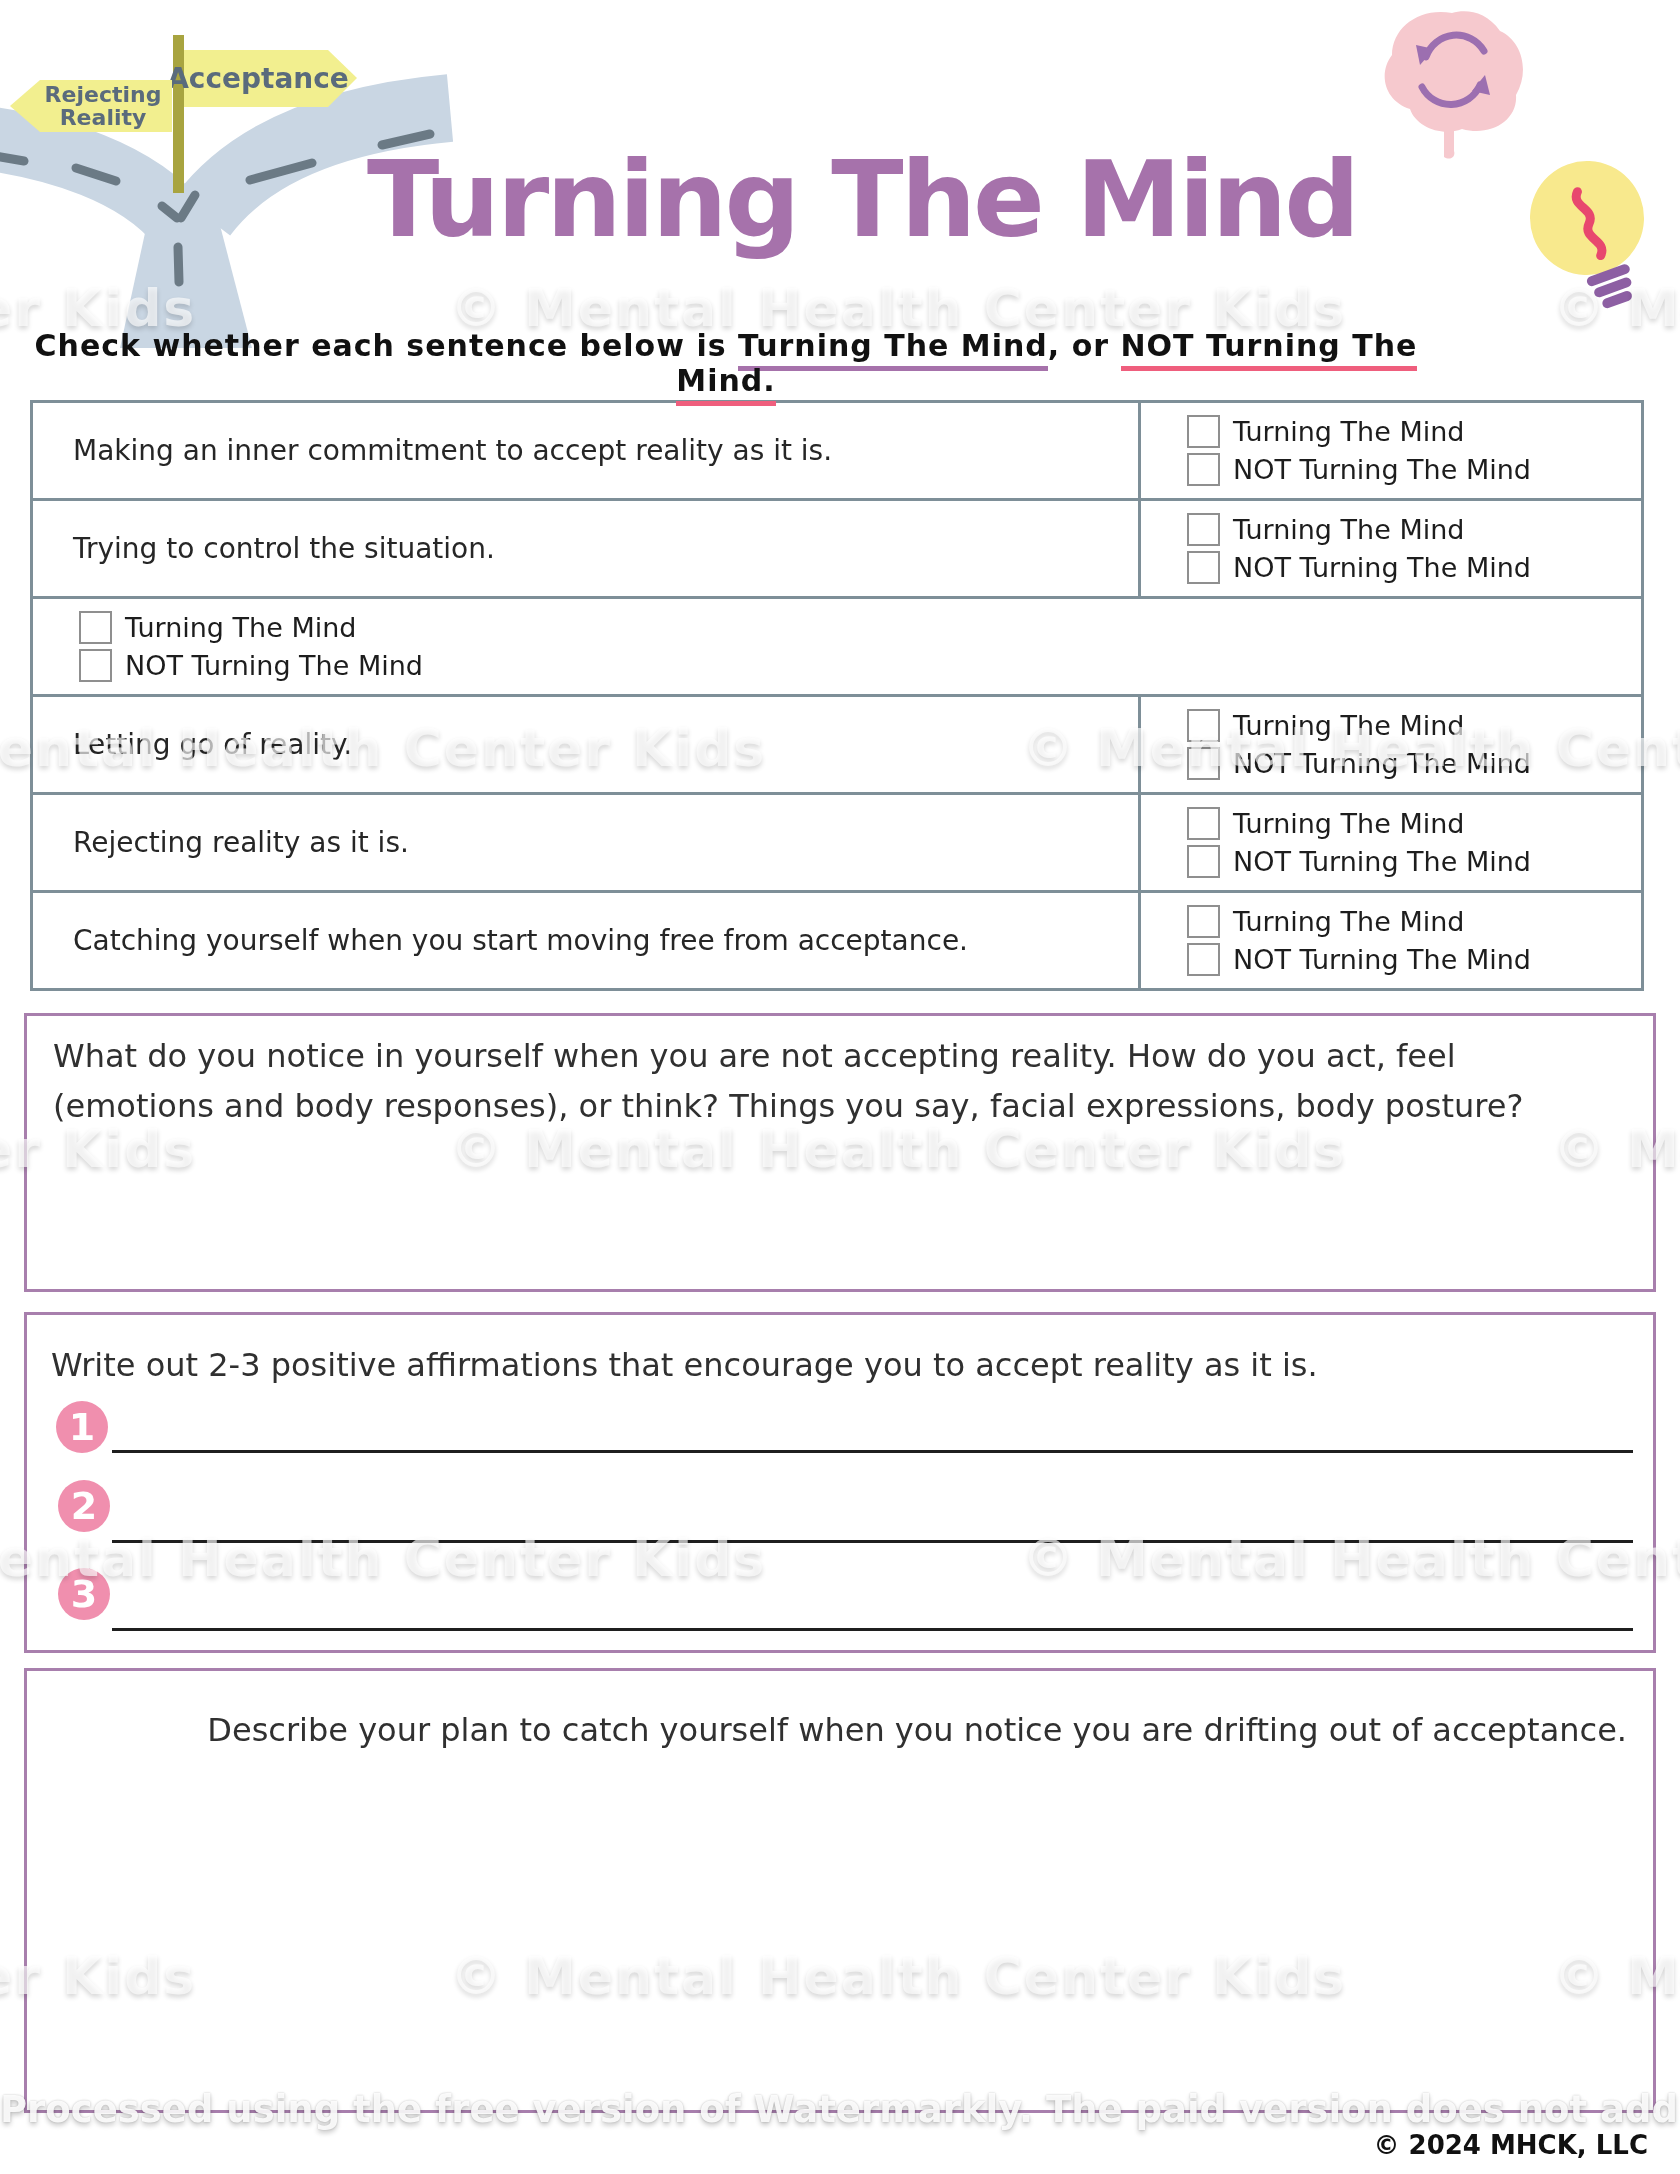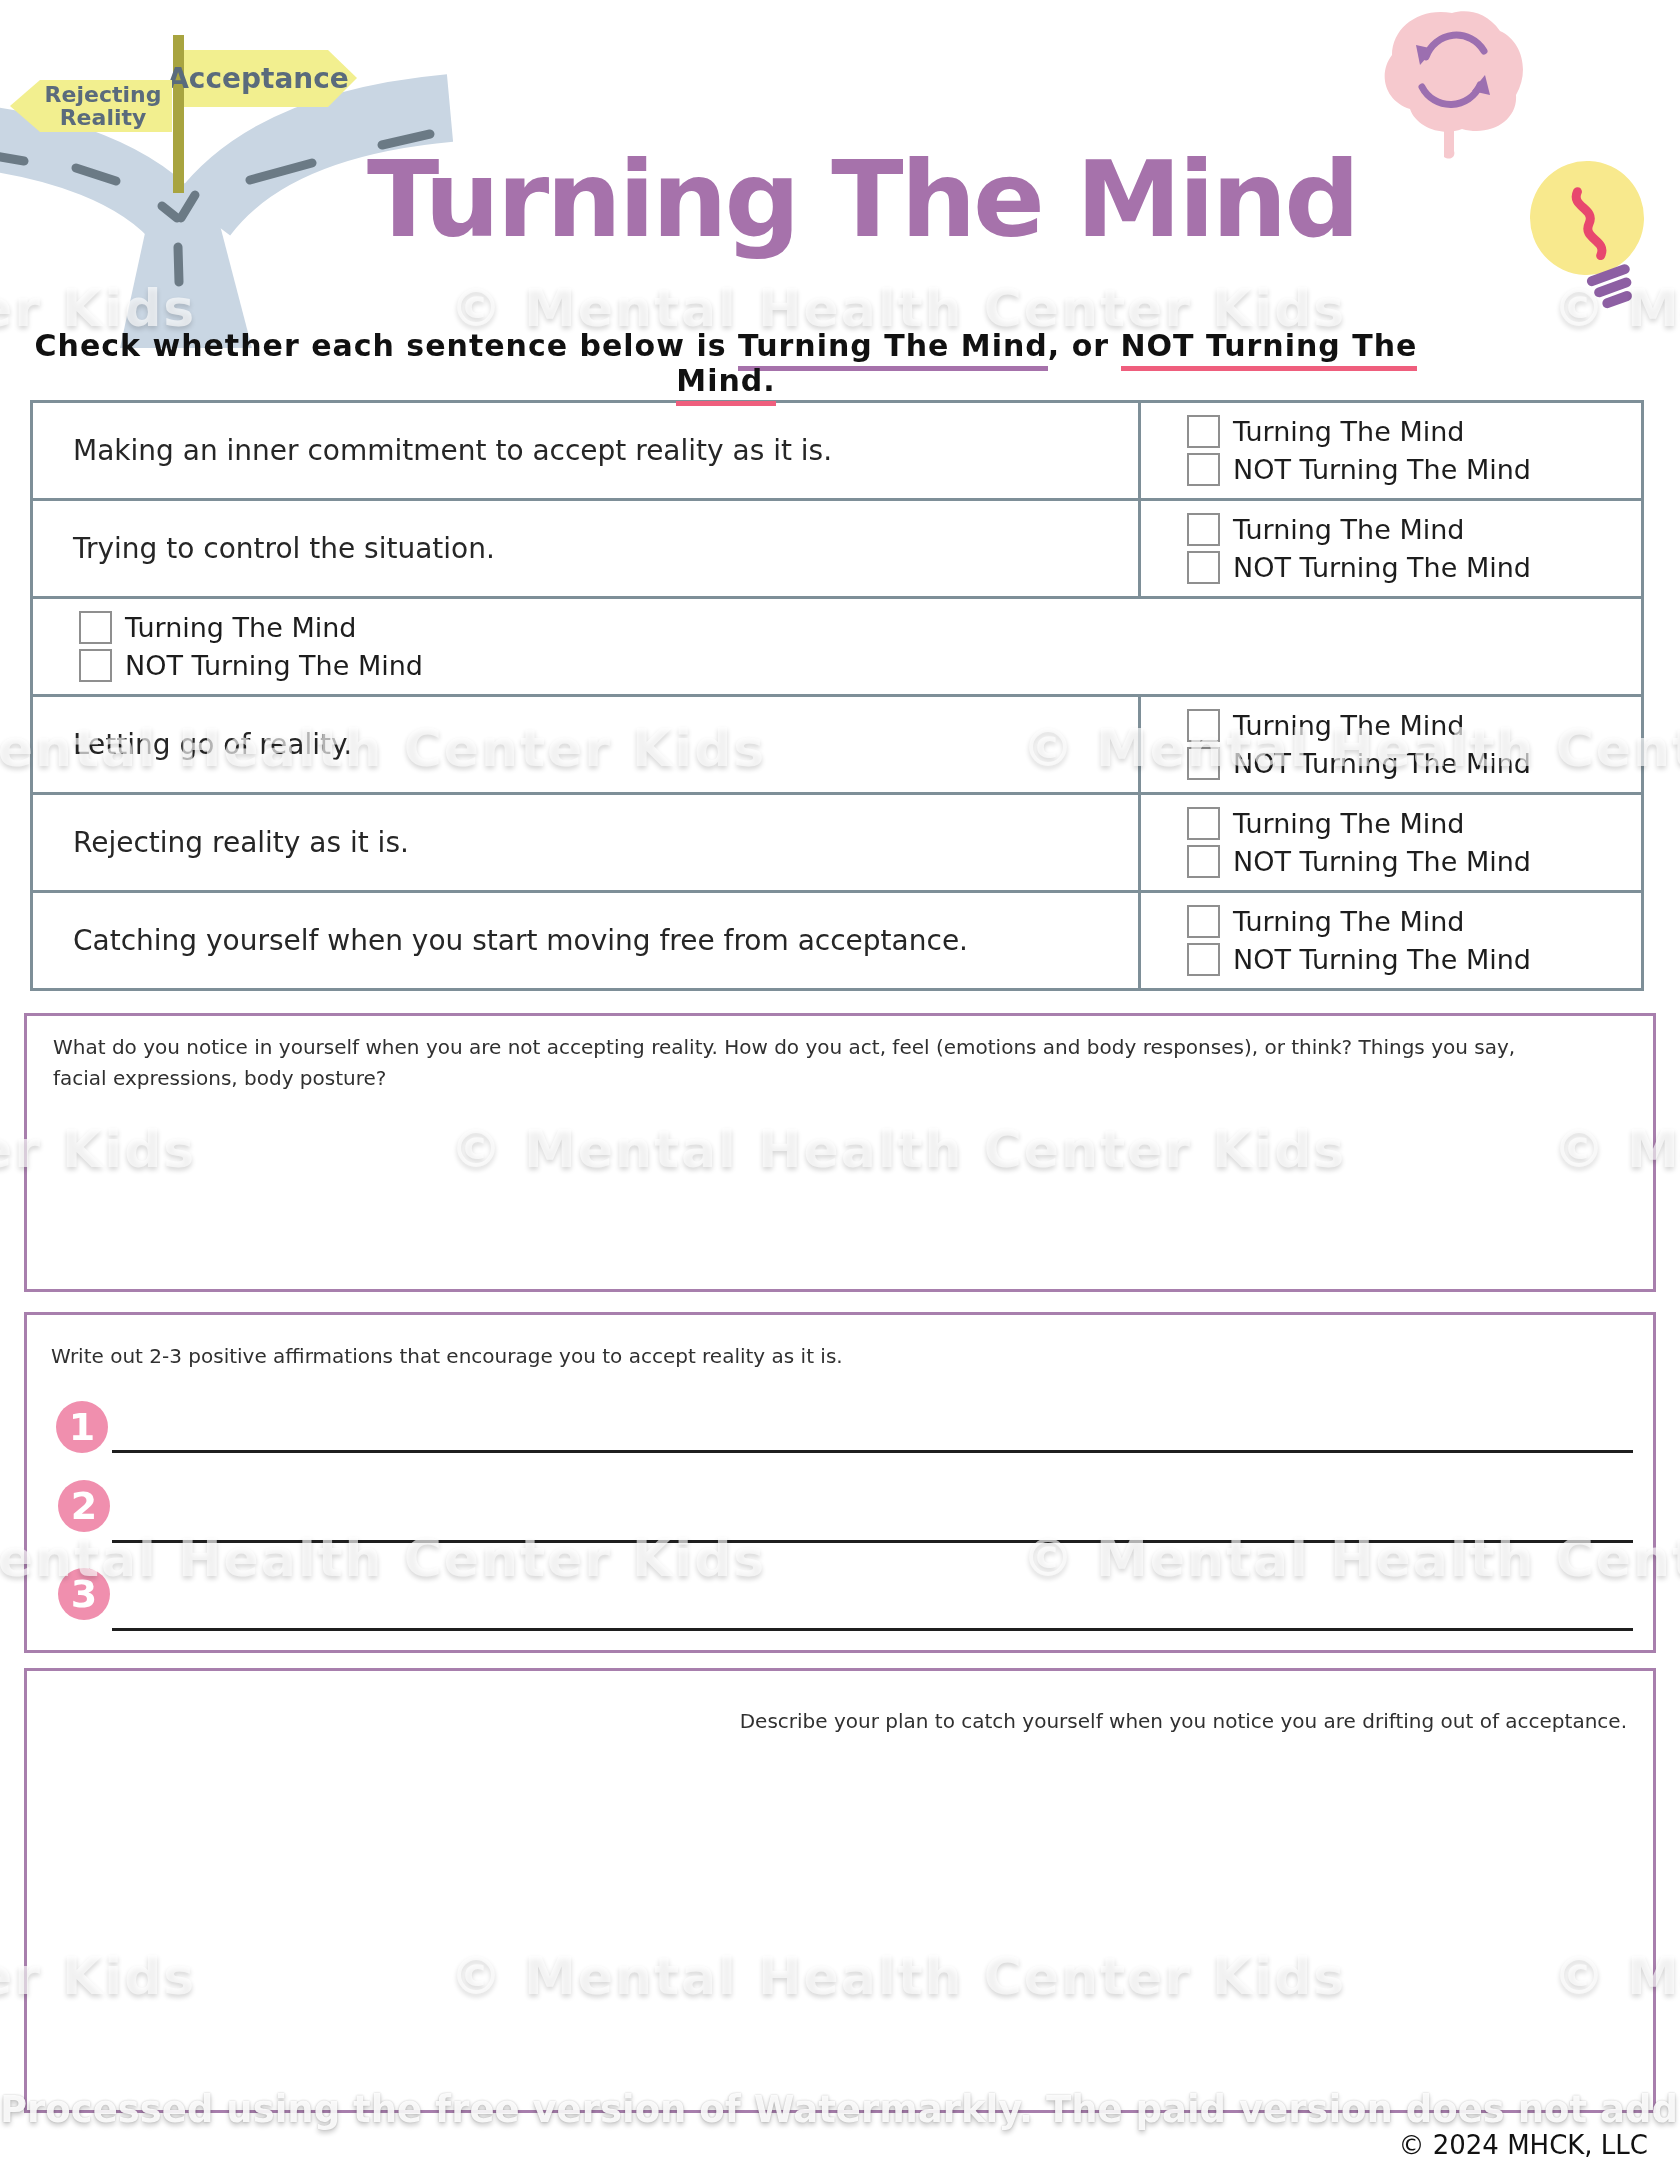--- a/index.html
+++ b/index.html
@@ -26,39 +26,39 @@
   .crow:first-child{border-top:none;}
   .cell-sentence{flex:1;display:flex;align-items:center;padding-left:40px;
                  font-size:28px;color:#262626;border-right:3px solid var(--table-border);box-sizing:border-box;}
   .cell-options{width:500px;display:flex;flex-direction:column;justify-content:center;padding-left:46px;box-sizing:border-box;}
   .opt{display:flex;align-items:center;height:38px;}
   .cb{width:29px;height:29px;border:2px solid var(--checkbox-border);background:#fff;margin-right:13px;flex:0 0 auto;}
   .opt-label{font-size:27px;color:#1d1d1d;white-space:nowrap;}
 
   
   .pbox{position:absolute;left:24px;width:1632px;border:3px solid var(--box-border);box-sizing:border-box;background:#fff;z-index:2;}
-  .pbox .prompt{font-size:20px;color:#303030;line-height:1.55;}
+  .pbox .prompt{font-size:32px;color:#303030;line-height:1.55;}
   #box-notice{top:1013px;height:279px;}
   #box-notice .prompt{margin:16px 26px 0 26px;max-width:1480px;}
   #box-affirm{top:1312px;height:341px;}
   #box-affirm .prompt{margin:26px 26px 0 24px;}
   #box-plan{top:1668px;height:445px;text-align:right;}
   #box-plan .prompt{margin:35px 26px 0 24px;}
 
   .numcircle{position:absolute;width:52px;height:52px;border-radius:50%;background:var(--circle-pink);
              color:#fff;font-weight:bold;font-size:38px;display:flex;align-items:center;justify-content:center;z-index:3;}
   .writeline{position:absolute;height:0;border-bottom:3px solid #1f1f1f;z-index:3;}
 
   
   .wm{position:absolute;font-size:52px;font-weight:bold;letter-spacing:2px;white-space:nowrap;
       color:rgba(255,255,255,0.66);text-shadow:0 3px 5px rgba(0,0,0,0.16);z-index:10;pointer-events:none;}
   .wm-footer{position:absolute;top:2088px;left:0;width:1680px;text-align:center;font-size:37px;font-weight:bold;
              color:rgba(255,255,255,0.9);text-shadow:0 0 2px rgba(0,0,0,0.22),0 3px 5px rgba(0,0,0,0.22);
              z-index:10;pointer-events:none;white-space:nowrap;}
-  .copyright{position:absolute;top:2130px;right:32px;font-size:26px;font-weight:normal;color:#111;z-index:11;}
+  .copyright{position:absolute;top:2130px;right:32px;font-size:26px;font-weight:bold;color:#111;z-index:11;}
 </style>
 </head>
 <body>
 
 <div id="page">
 
   <svg class="hero" style="left:0;top:10px;" width="460" height="340" viewBox="0 0 460 340">
 
     <path d="M-40,125 C60,135 140,165 180,215" stroke="var(--road-gray)" stroke-width="64" fill="none"></path>
     <path d="M450,98 C340,108 252,140 203,205" stroke="var(--road-gray)" stroke-width="68" fill="none"></path>

